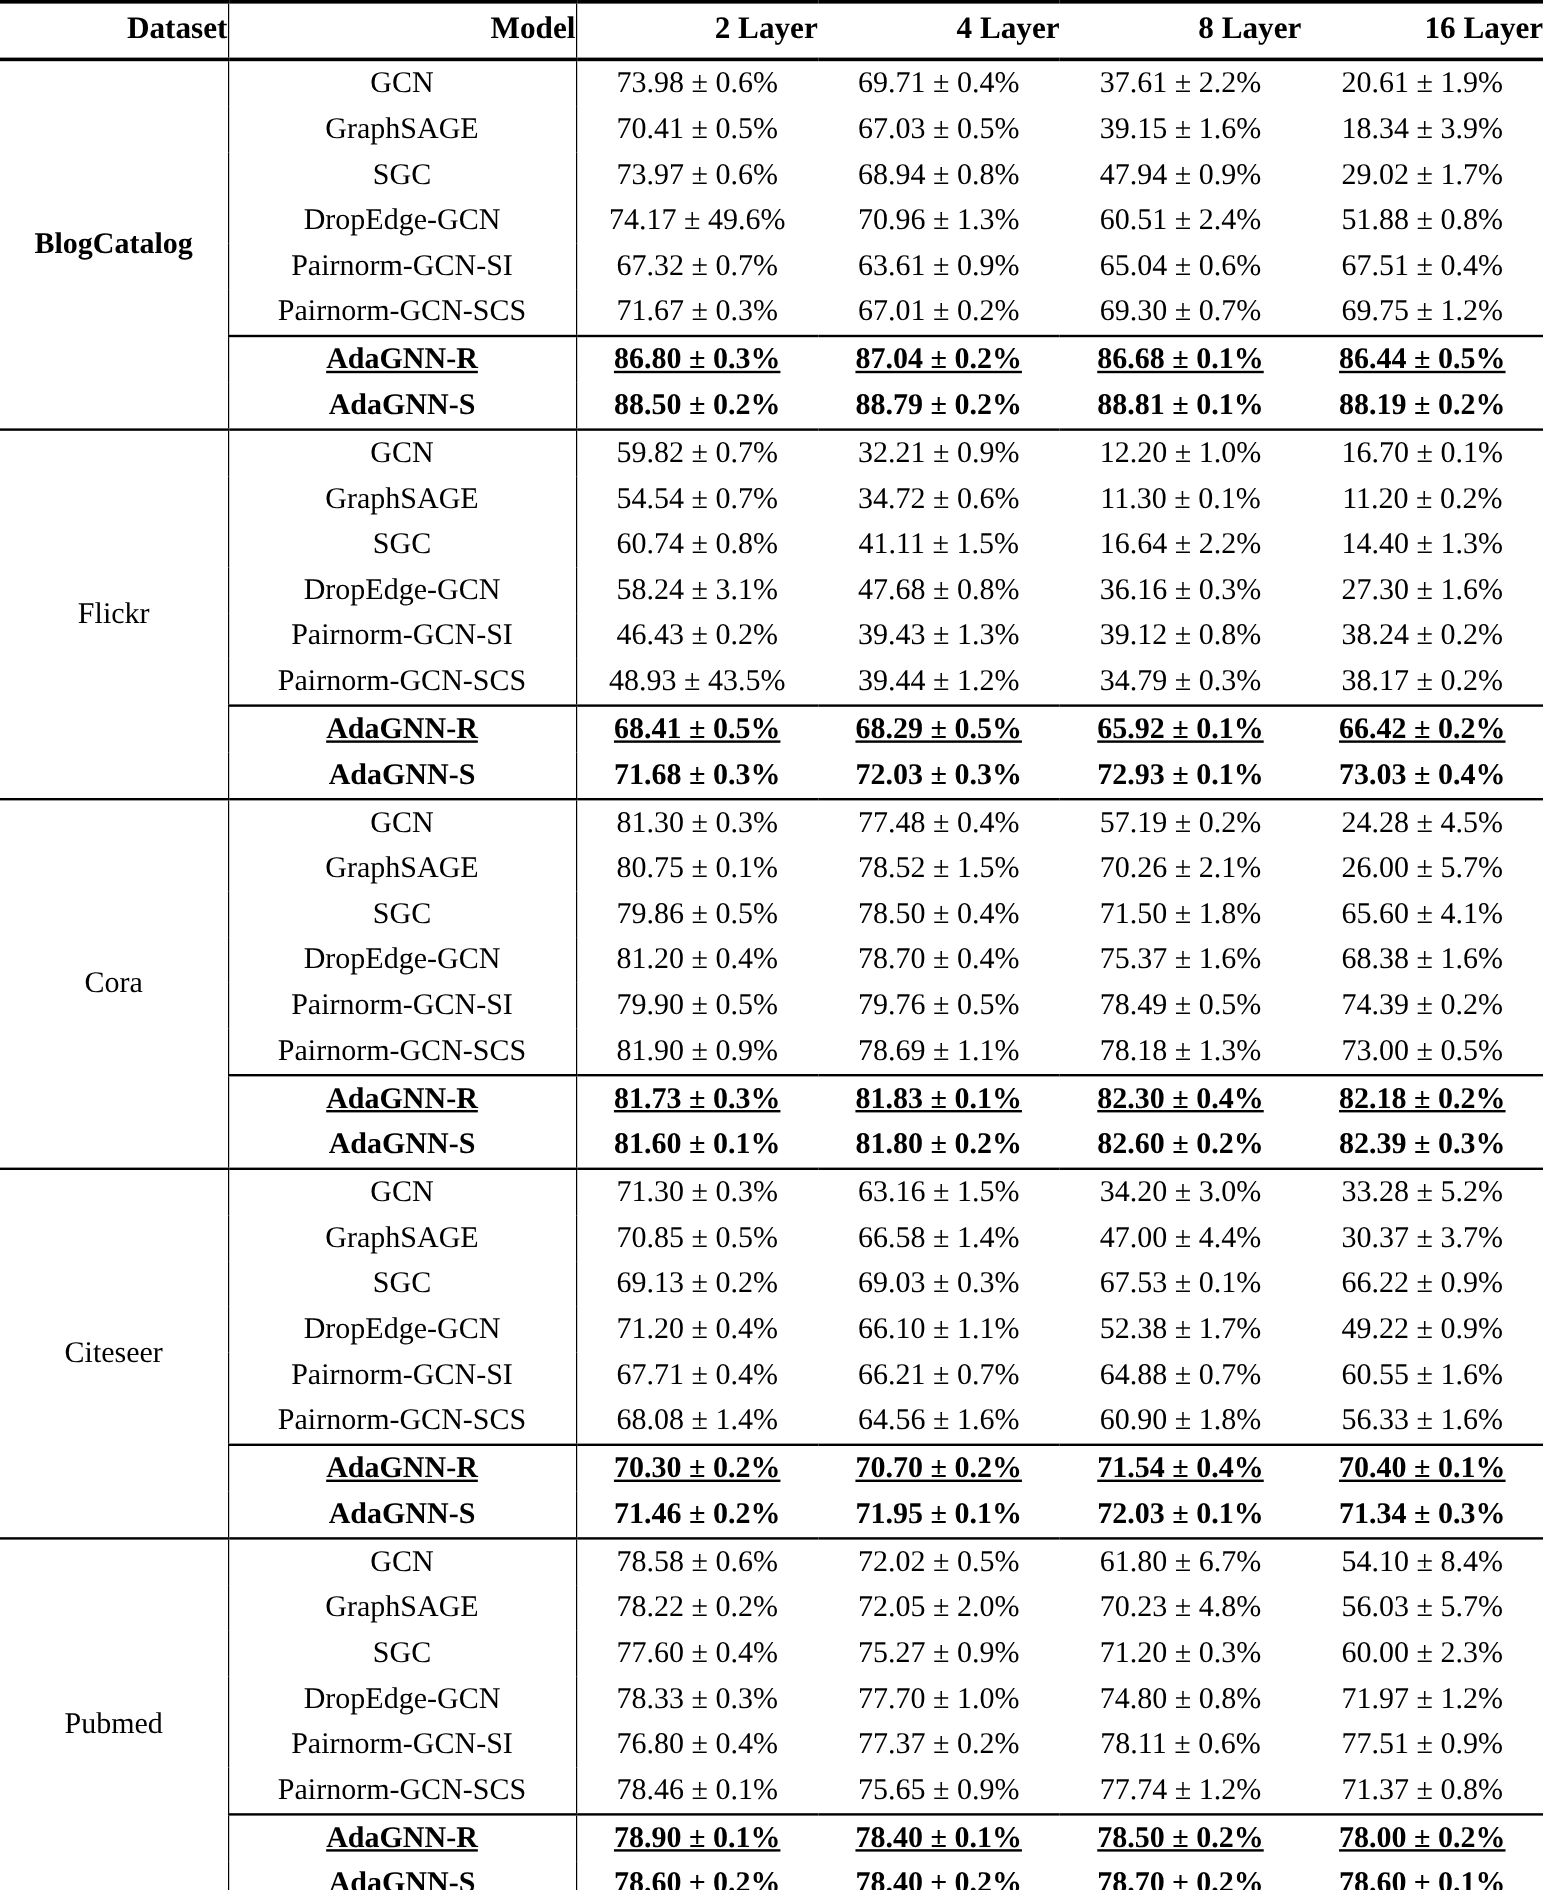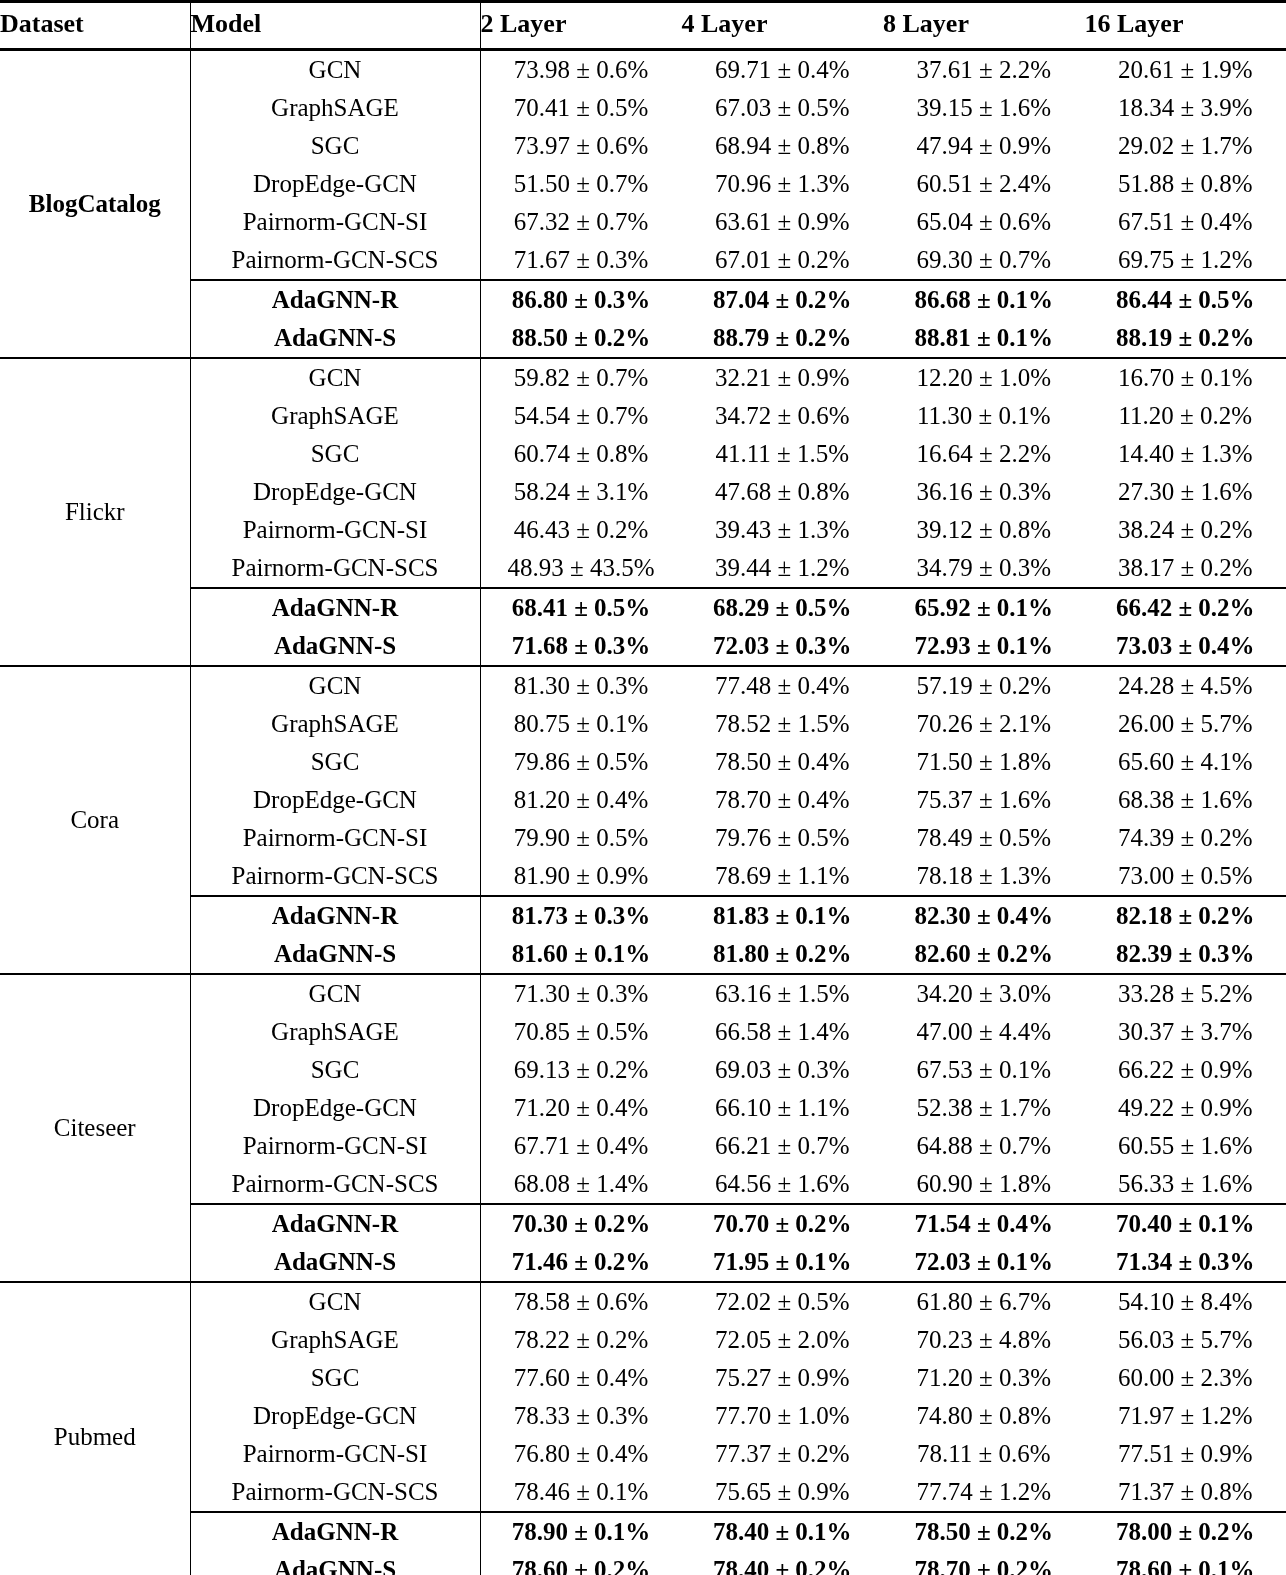--- a/index.html
+++ b/index.html
@@ -32,21 +32,21 @@
   col.c-model   { width: 290px; }
   col.c-num     { width: 201.5px; }
 
   
   table.results thead tr.head-row th {
     border-top: 3px solid #000;
     border-bottom: 3px solid #000;
     font-weight: bold;
     font-size: 26px;
     padding: 6px 0 9px 0;
-    text-align: left;
+    text-align: right;
     vertical-align: middle;
   }
   table.results thead tr.head-row th.vline {
     border-right: 1.5px solid #000;
   }
 
   td {
     padding: 0;
     text-align: center;
     vertical-align: middle;
@@ -63,20 +63,21 @@
   td.model-cell {
     border-right: 1.5px solid #000;
   }
 
   tr.adagnn td { font-weight: bold; }
 
   
   tr.cmid-top td.model-cell,
   tr.cmid-top td.num-cell {
     border-top: 2px solid #000;
+    text-decoration: underline;
   }
 
   
   tr.group-start td {
     border-top: 2.5px solid #000;
   }
 
   
   tr.last-row td {
     border-bottom: 3px solid #000;
@@ -123,21 +124,21 @@
         </tr>
         <tr>
           <td class="model-cell">SGC</td>
           <td class="num-cell">73.97 ± 0.6%</td>
           <td class="num-cell">68.94 ± 0.8%</td>
           <td class="num-cell">47.94 ± 0.9%</td>
           <td class="num-cell">29.02 ± 1.7%</td>
         </tr>
         <tr>
           <td class="model-cell">DropEdge-GCN</td>
-          <td class="num-cell">51.50 ± 0.7%</td>
+          <td class="num-cell">74.17 ± 49.6%</td>
           <td class="num-cell">70.96 ± 1.3%</td>
           <td class="num-cell">60.51 ± 2.4%</td>
           <td class="num-cell">51.88 ± 0.8%</td>
         </tr>
         <tr>
           <td class="model-cell">Pairnorm-GCN-SI</td>
           <td class="num-cell">67.32 ± 0.7%</td>
           <td class="num-cell">63.61 ± 0.9%</td>
           <td class="num-cell">65.04 ± 0.6%</td>
           <td class="num-cell">67.51 ± 0.4%</td>

